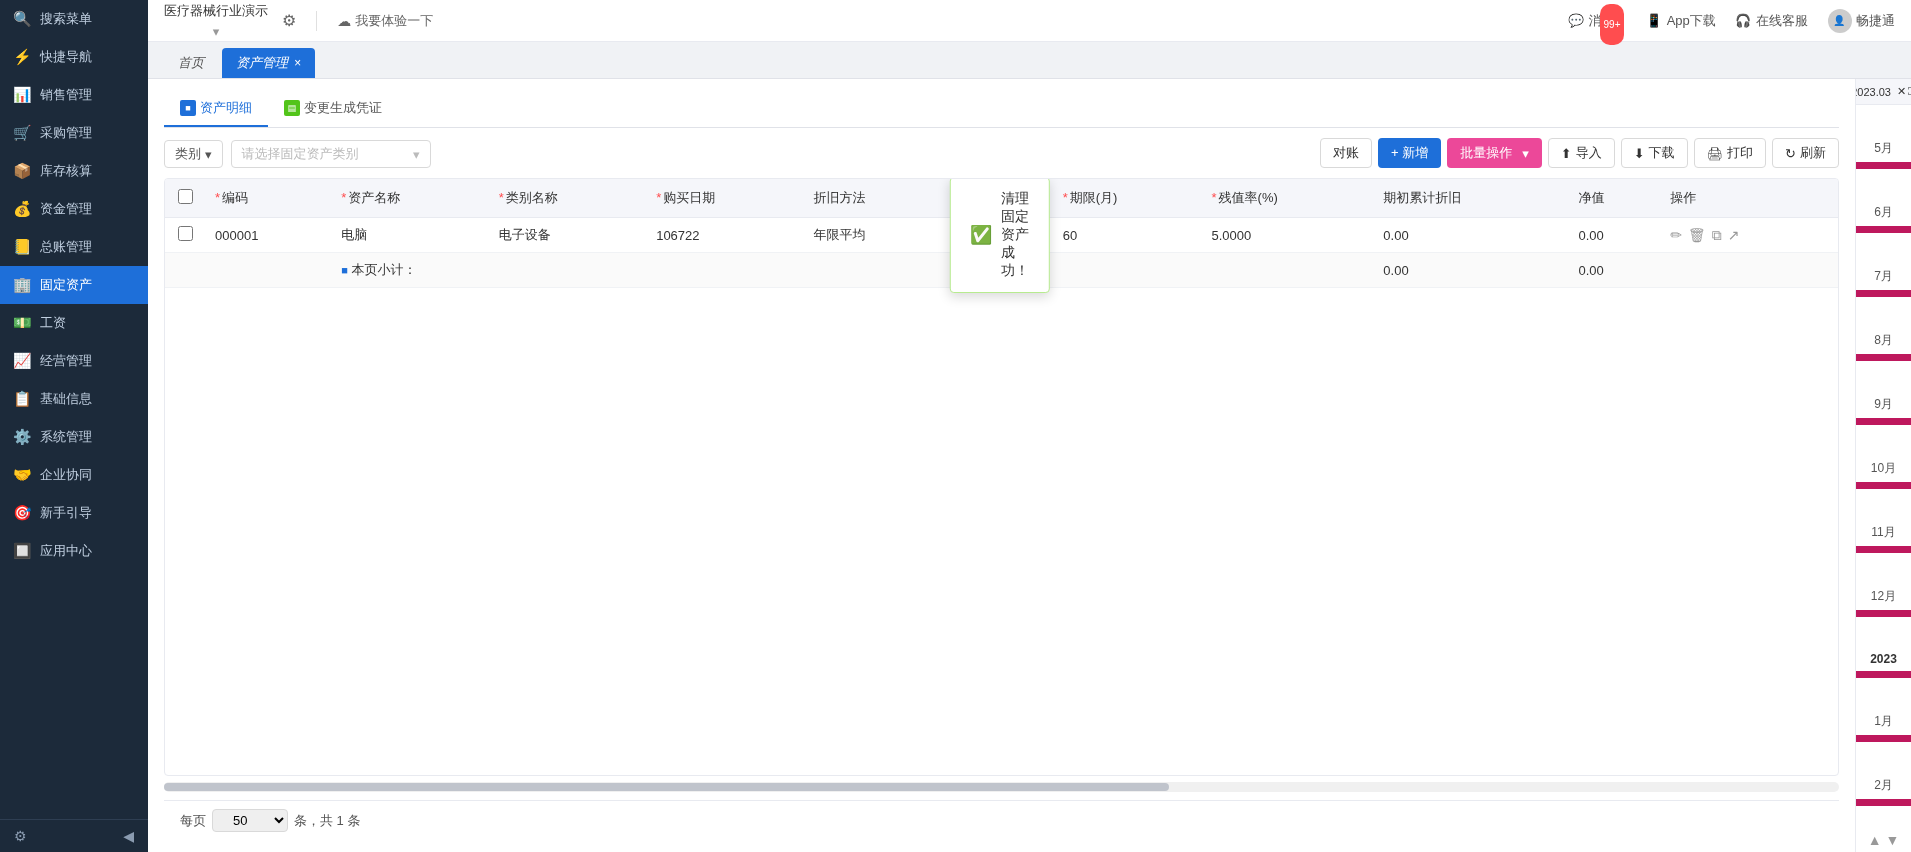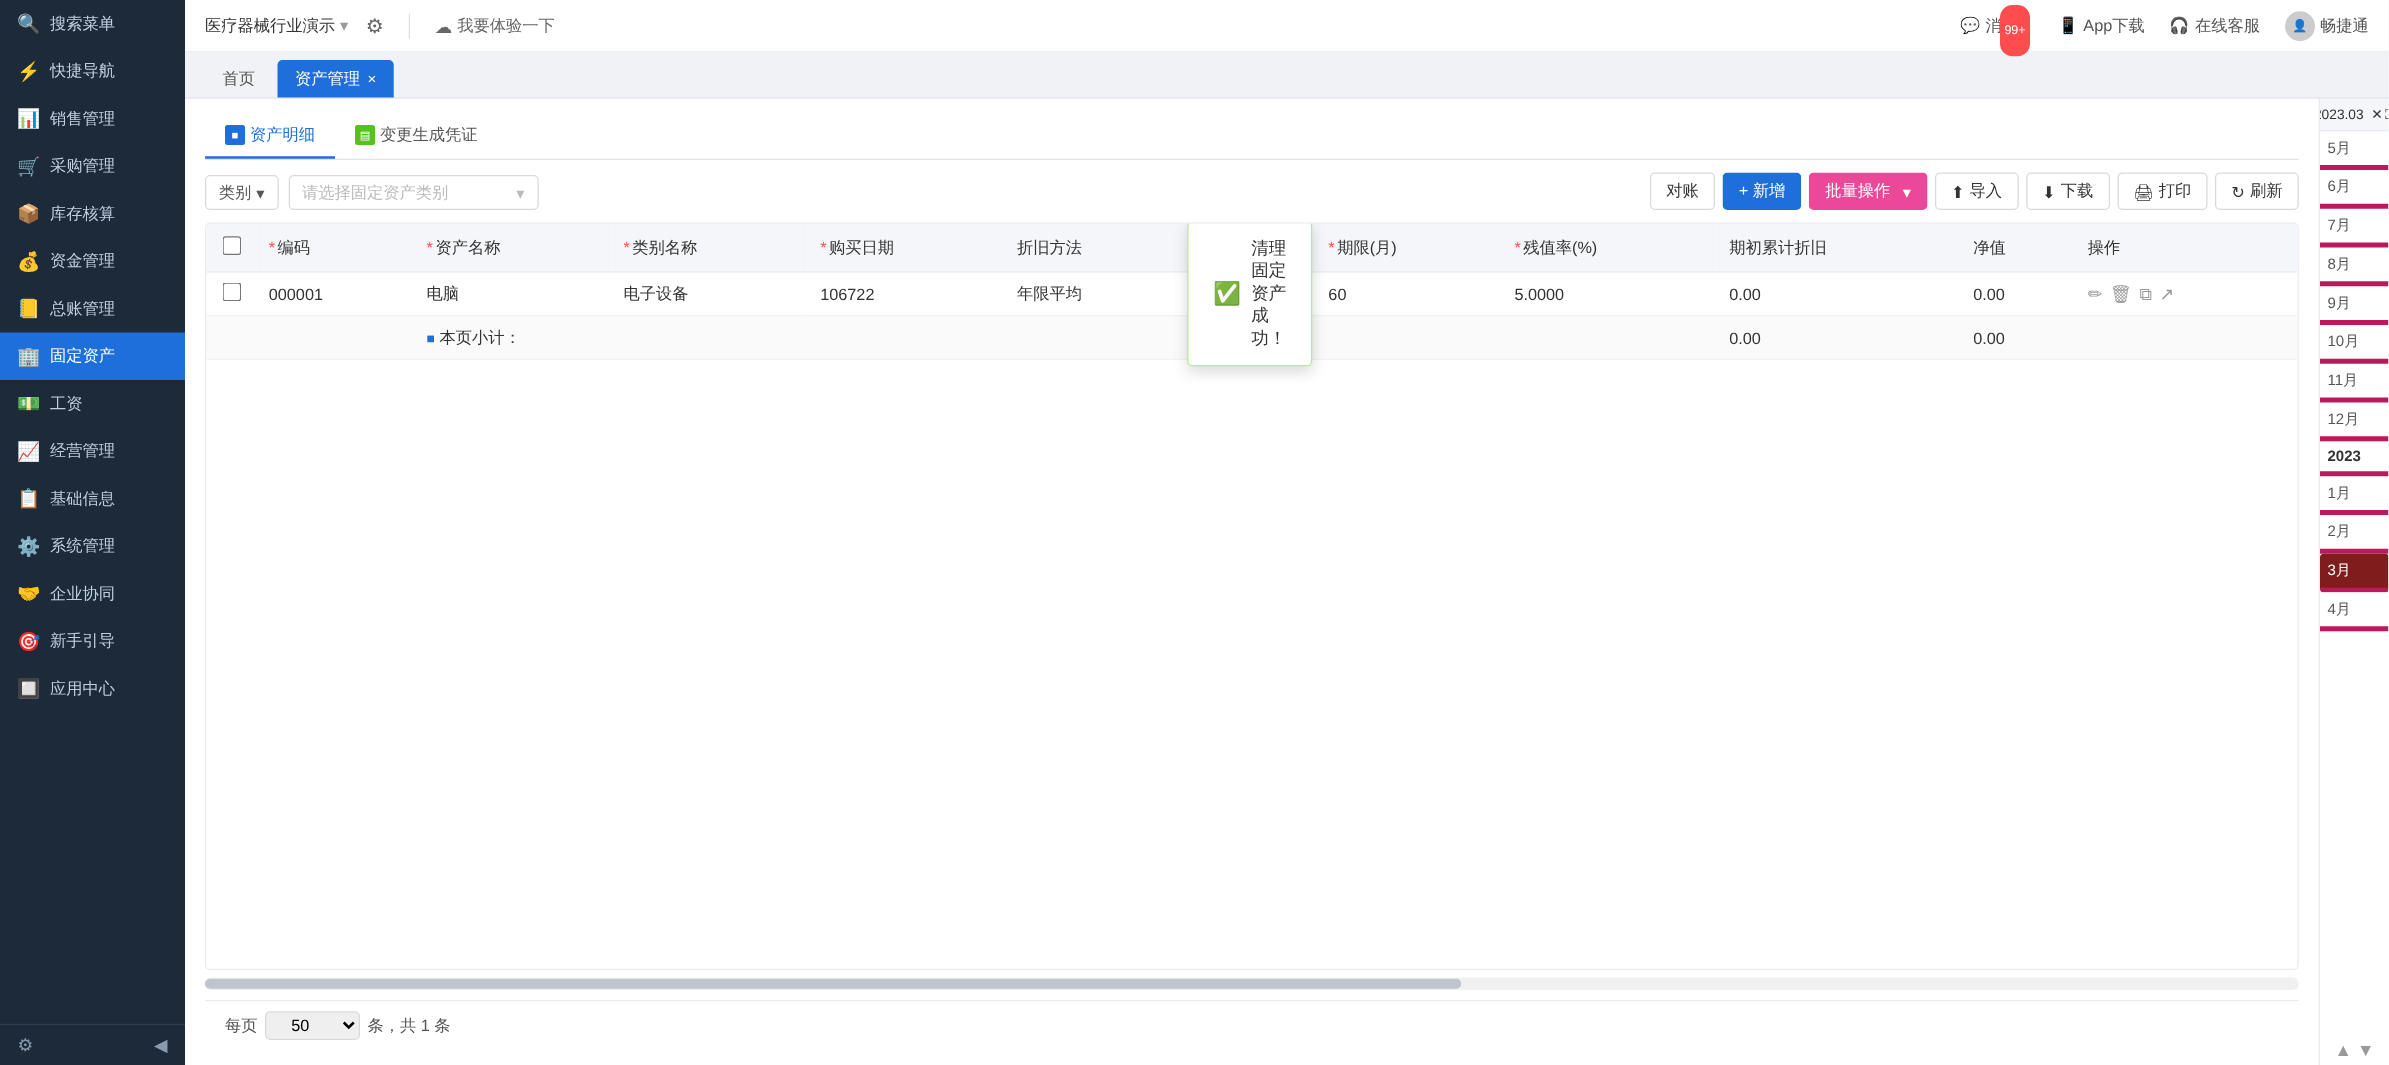--- a/index.html
+++ b/index.html
@@ -62,21 +62,21 @@
       background: #fff;
       border-bottom: 1px solid #e8eaf0;
       display: flex;
       align-items: center;
       padding: 0 16px;
       height: 42px;
       gap: 10px;
     }
     .topbar-company {
       display: flex; align-items: center; gap: 4px;
-      font-size: 13px; color: #333; cursor: pointer;
+      font-size: 13px; color: #333; cursor: pointer; flex-direction: column;
     }
     .topbar-company-arrow { color: #999; }
     .topbar-settings { color: #666; cursor: pointer; font-size: 16px; margin-left: 4px; }
     .topbar-separator { width: 1px; height: 20px; background: #e0e0e0; margin: 0 10px; }
     .topbar-experience { display: flex; align-items: center; gap: 4px; color: #666; font-size: 13px; cursor: pointer; }
     .topbar-experience-icon { font-size: 14px; }
     .topbar-right { margin-left: auto; display: flex; align-items: center; gap: 20px; }
     .topbar-action { display: flex; align-items: center; gap: 4px; color: #555; font-size: 13px; cursor: pointer; position: relative; }
     .badge {
       background: #ff4d4f; color: #fff; border-radius: 10px;
@@ -95,20 +95,21 @@
       gap: 4px;
       border-bottom: 1px solid #e0e2e8;
     }
     .tab {
       padding: 6px 14px;
       border-radius: 4px 4px 0 0;
       font-size: 13px;
       cursor: pointer;
       color: #555;
       background: transparent;
+      font-style: italic;
     }
     .tab.active {
       background: #1e6fd9;
       color: #fff;
       display: flex; align-items: center; gap: 6px;
     }
     .tab-close { font-size: 12px; cursor: pointer; }
 
     
     .page-content {
@@ -282,24 +283,25 @@
       background: #f5f6fa;
       font-size: 11px;
       color: #333;
       text-align: center;
       border-bottom: 1px solid #e8eaf0;
       display: flex; align-items: center; justify-content: center; gap: 2px;
     }
     .date-list { flex: 1; overflow-y: auto; }
     .date-item {
       padding: 5px 6px;
-      text-align: left;
+      text-align: center;
       cursor: pointer;
       color: #555;
-      border-bottom: 4px solid #be185d;
+      border-bottom: 7px solid #be185d;
+      margin-top: 30px;
     }
     .date-item.current { background: #7f1d1d; color: #fff; border-radius: 3px; }
     .date-item.year { font-weight: bold; color: #333; }
     .date-bottom { padding: 4px; display: flex; justify-content: center; gap: 4px; }
     .date-nav { cursor: pointer; color: #999; font-size: 14px; }
 
     
     .row-actions { display: flex; gap: 6px; align-items: center; }
     .row-action-btn { cursor: pointer; color: #999; font-size: 14px; }
   </style>

